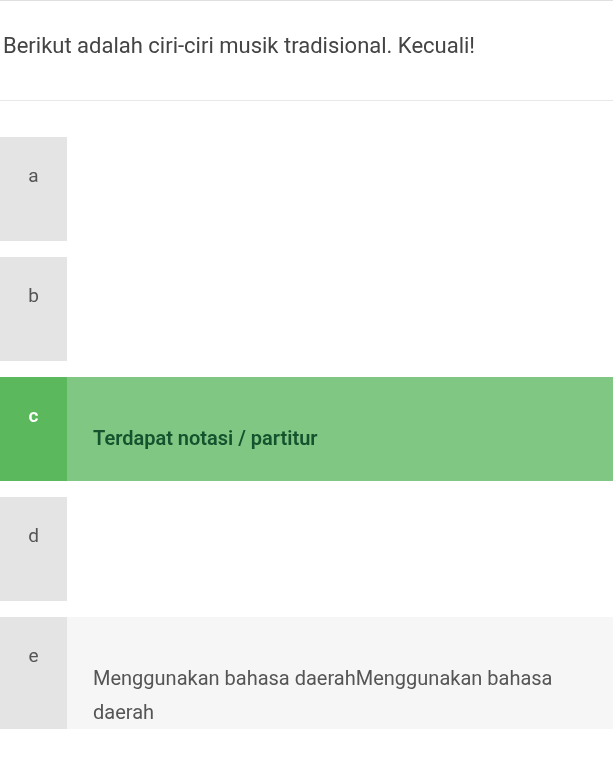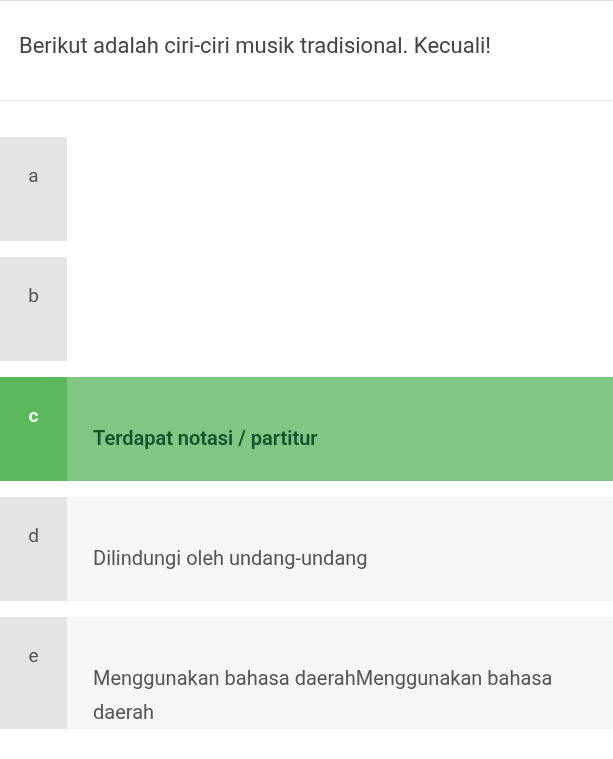--- a/index.html
+++ b/index.html
@@ -12,21 +12,21 @@
       background: #ffffff;
       width: 613px;
       color: #333;
     }
     .divider-top {
       height: 1px;
       background: #e0e0e0;
       margin-bottom: 30px;
     }
     .question-section {
-      padding: 0 3px 38px 19px;
+      padding: 0 3px 38px 3px;
       border-bottom: 1px solid #e8e8e8;
       margin-top: 7px;
     }
     .question-text {
       font-size: 22px;
       color: #444;
       line-height: 1.4;
       font-weight: 400;
     }
     .options-container {
@@ -94,21 +94,20 @@
     <div class="option-letter">b</div>
   </div>
 
   <div class="option-row selected">
     <div class="option-letter">c</div>
     <div class="option-text">Terdapat notasi / partitur</div>
   </div>
 
   <div class="option-row">
     <div class="option-letter">d</div>
-    <div class="option-text">Dilindungi oleh undang-undang</div>
   </div>
 
   <div class="option-row last">
     <div class="option-letter">e</div>
     <div class="option-text">Menggunakan bahasa daerahMenggunakan bahasa daerah</div>
   </div>
 
 </div>
 
 </body></html>

